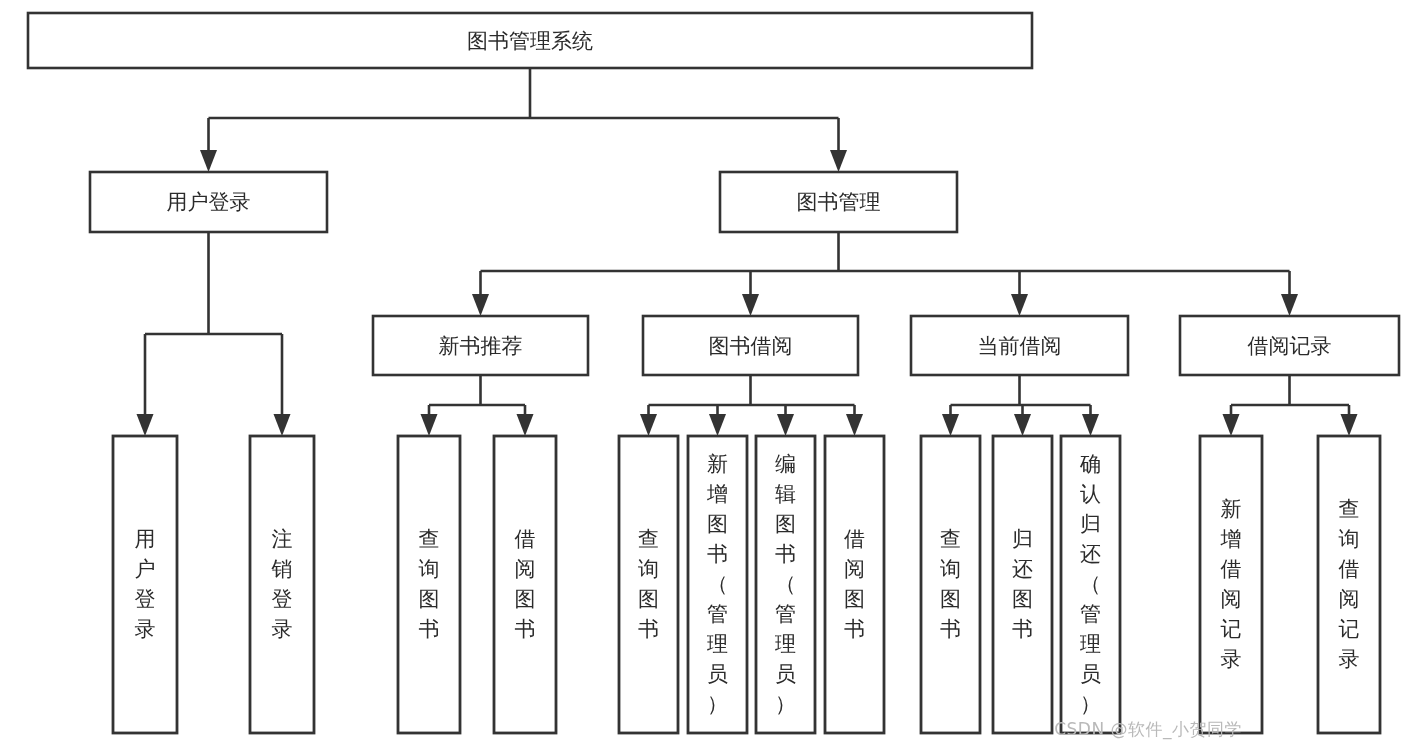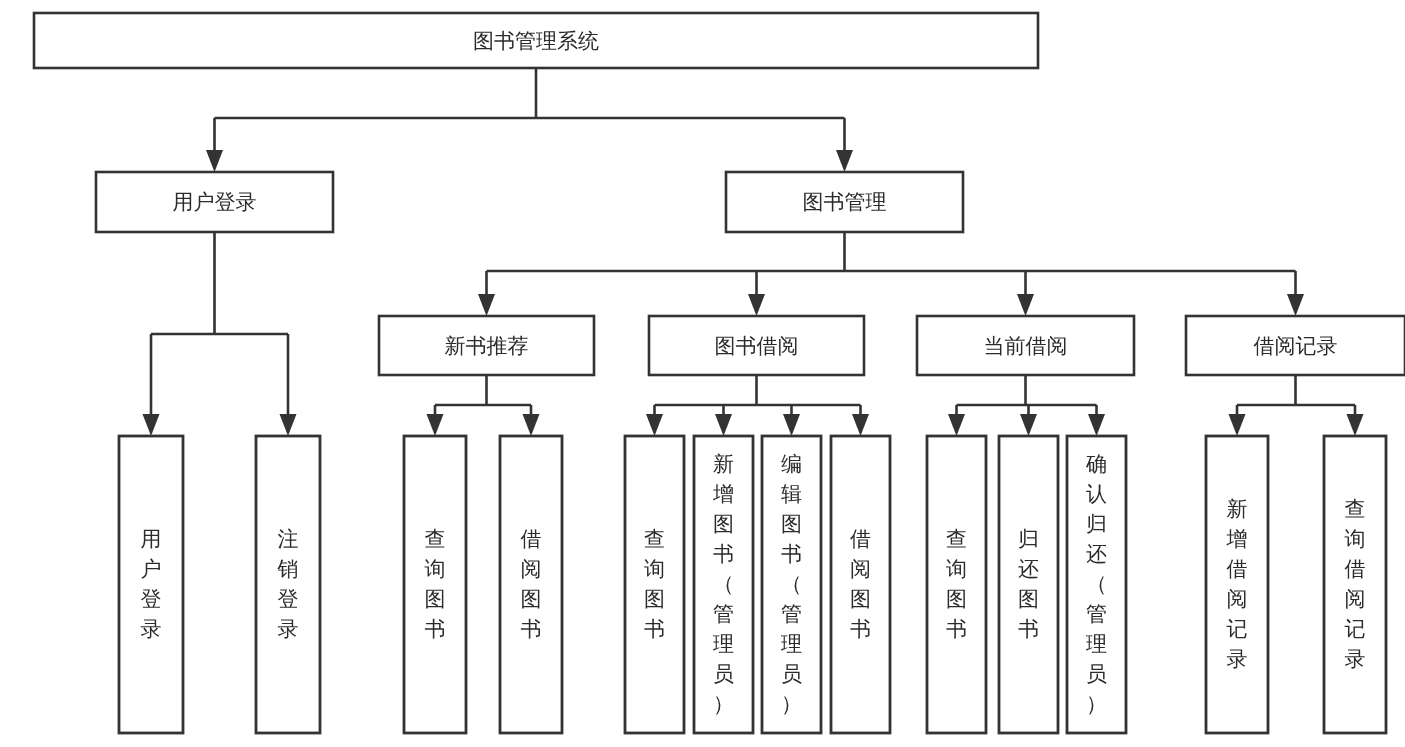--- a/index.html
+++ b/index.html
@@ -10,21 +10,21 @@
   }
   body {
     width: 1405px;
     height: 747px;
     position: relative;
     overflow: hidden;
     font-family: "DejaVu Sans", "Liberation Sans", sans-serif;
   }
   #diagram-root {
     position: absolute;
-    left: 16px;
+    left: 10px;
     top: 0;
     width: 1242px;
     height: 747px;
   }
   svg#flow {
     display: block;
     width: 1405px;
     height: 747px;
   }
   .node-rect {
@@ -203,13 +203,14 @@
         <g>
           <rect class="node-rect leaf" x="1190" y="436" width="62" height="297"></rect>
           <text class="node-label vertical" x="1221" y="509.5"><tspan x="1221" dy="0">新</tspan><tspan x="1221" dy="30">增</tspan><tspan x="1221" dy="30">借</tspan><tspan x="1221" dy="30">阅</tspan><tspan x="1221" dy="30">记</tspan><tspan x="1221" dy="30">录</tspan></text>
         </g>
         <g>
           <rect class="node-rect leaf" x="1308" y="436" width="62" height="297"></rect>
           <text class="node-label vertical" x="1339" y="509.5"><tspan x="1339" dy="0">查</tspan><tspan x="1339" dy="30">询</tspan><tspan x="1339" dy="30">借</tspan><tspan x="1339" dy="30">阅</tspan><tspan x="1339" dy="30">记</tspan><tspan x="1339" dy="30">录</tspan></text>
         </g>
       </g>
   </svg>
+  <div class="watermark">CSDN @软件_小贺同学</div>
 </div>
 
 </body></html>

